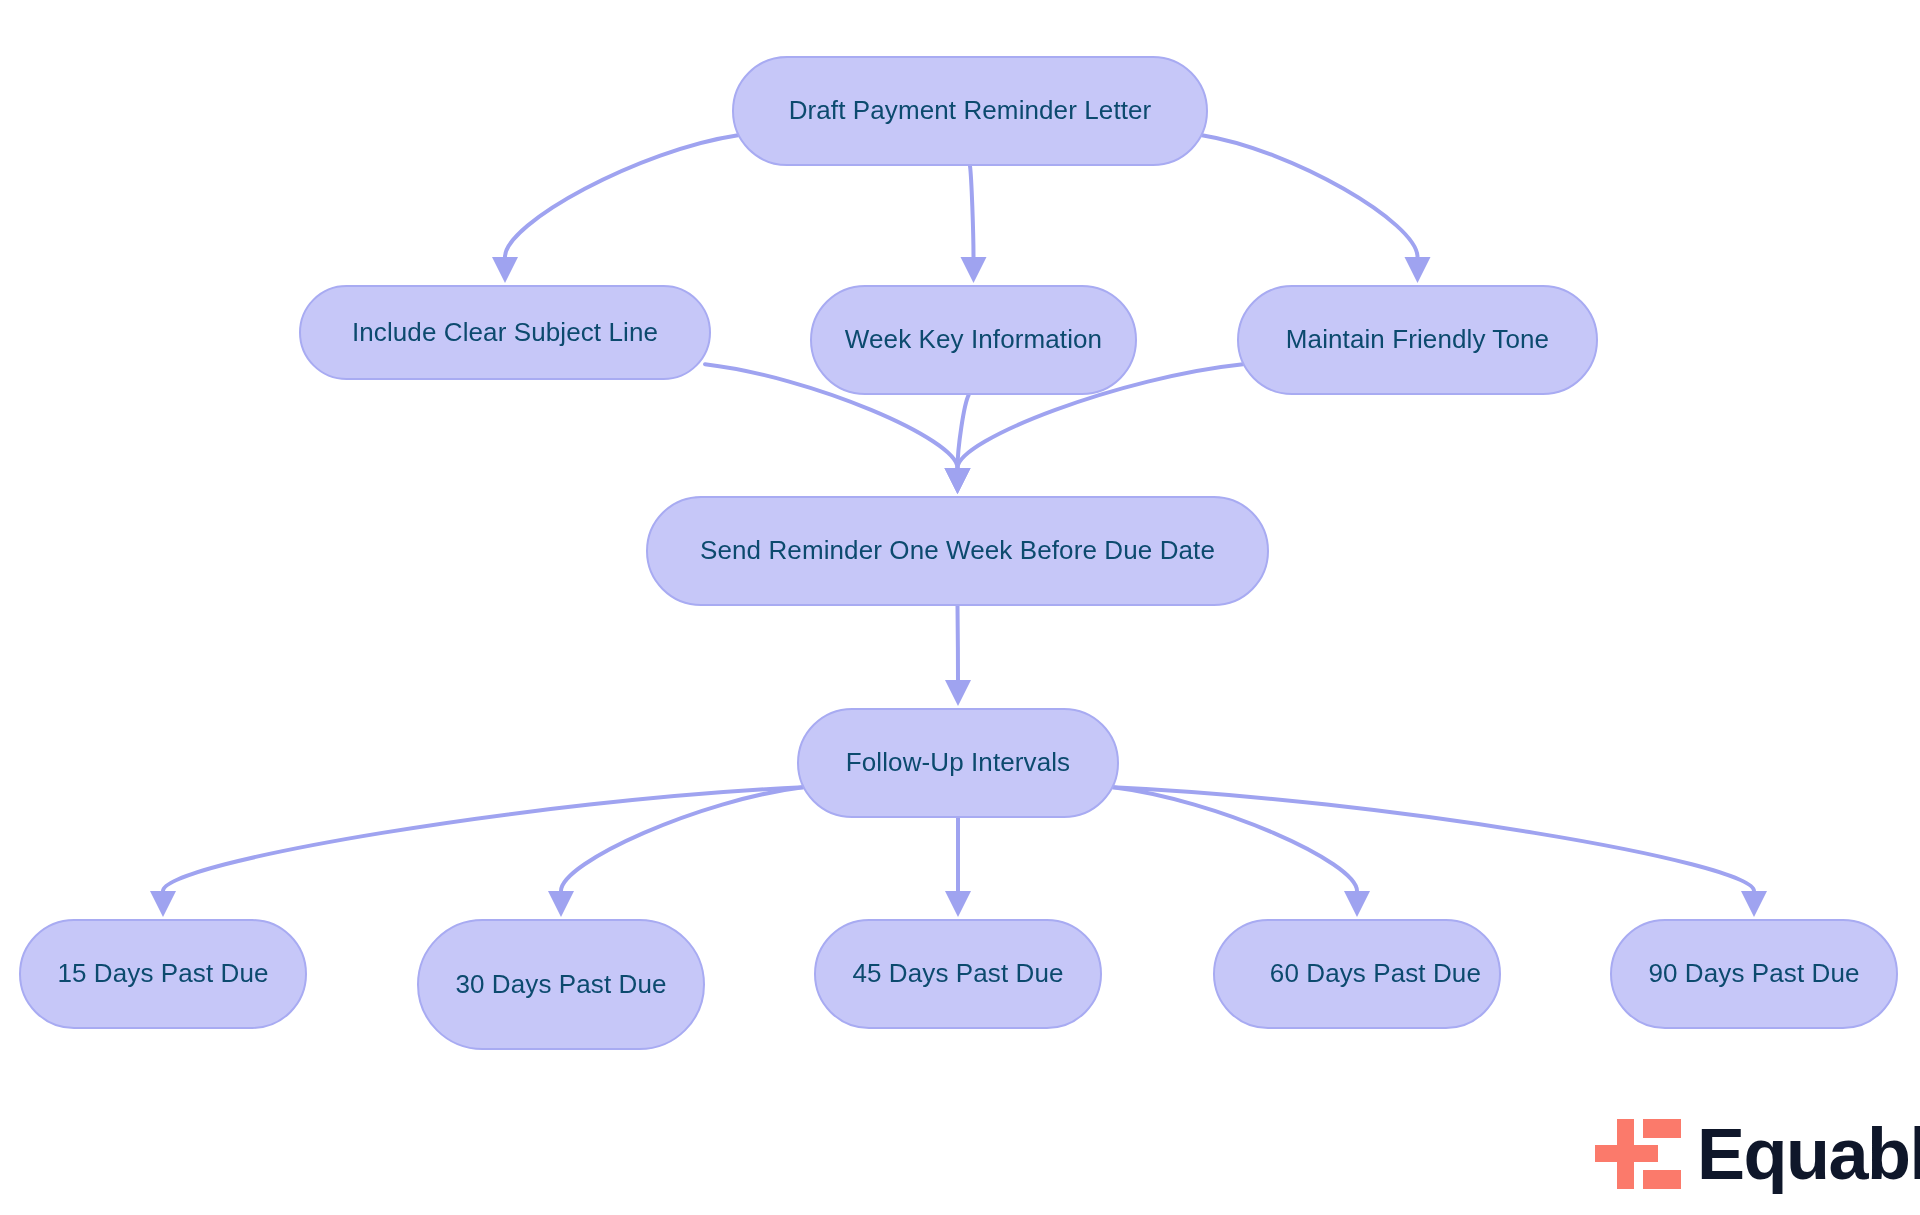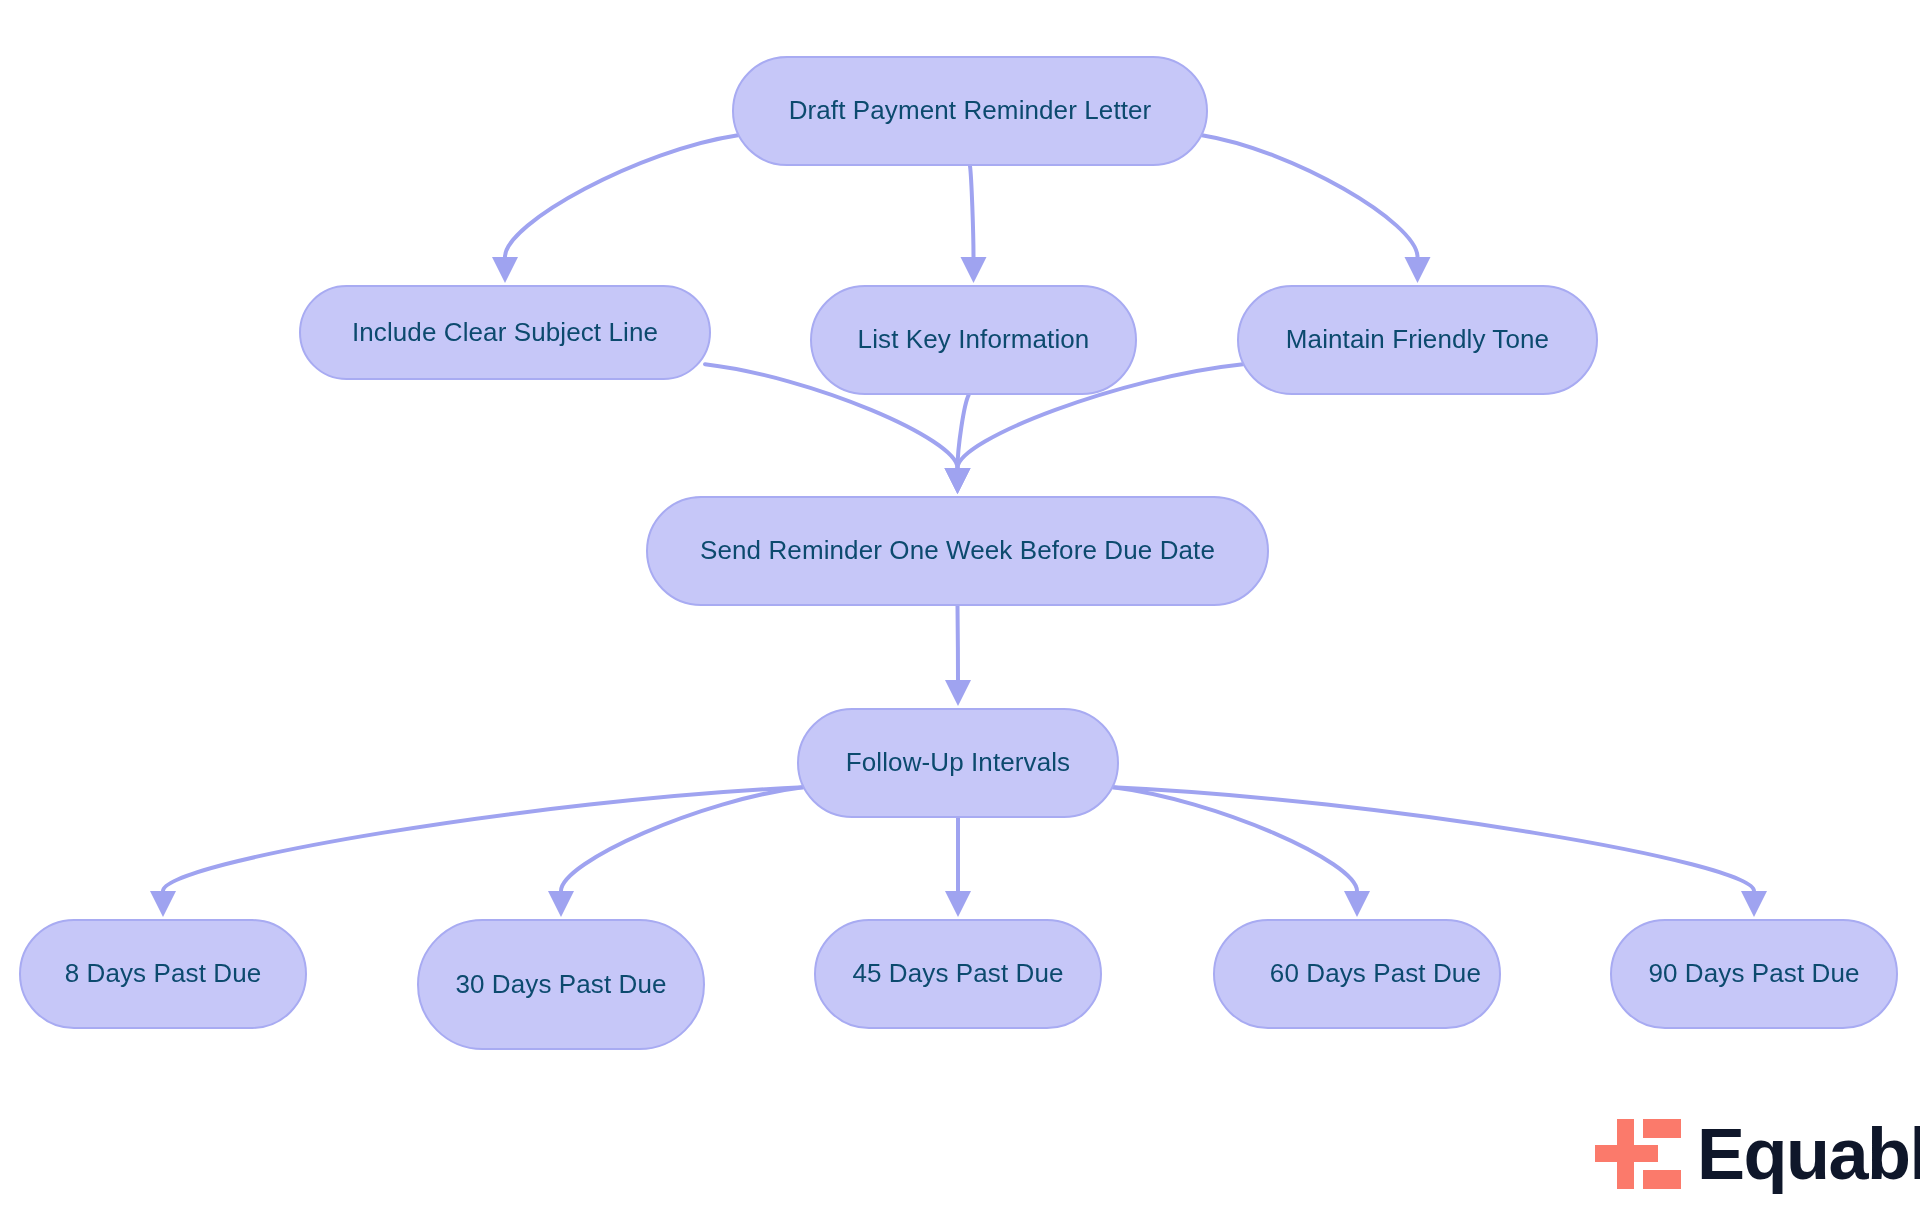--- a/index.html
+++ b/index.html
@@ -138,33 +138,33 @@
     </svg>
 
   <div id="node-layer">
       <div class="node" style="left: 732px; top: 56px; width: 476px; height: 110px;">
         <span>Draft Payment Reminder Letter</span>
       </div>
       <div class="node" style="left: 299px; top: 285px; width: 412px; height: 95px;">
         <span>Include Clear Subject Line</span>
       </div>
       <div class="node" style="left: 810px; top: 285px; width: 327px; height: 110px;">
-        <span>List Key Information</span>
+        <span>Week Key Information</span>
       </div>
       <div class="node" style="left: 1237px; top: 285px; width: 361px; height: 110px;">
         <span>Maintain Friendly Tone</span>
       </div>
       <div class="node" style="left: 646px; top: 496px; width: 623px; height: 110px;">
         <span>Send Reminder One Week Before Due Date</span>
       </div>
       <div class="node" style="left: 797px; top: 708px; width: 322px; height: 110px;">
         <span>Follow-Up Intervals</span>
       </div>
       <div class="node" style="left: 19px; top: 919px; width: 288px; height: 110px;">
-        <span>8 Days Past Due</span>
+        <span>15 Days Past Due</span>
       </div>
       <div class="node" style="left: 417px; top: 919px; width: 288px; height: 131px;">
         <span>30 Days Past Due</span>
       </div>
       <div class="node" style="left: 814px; top: 919px; width: 288px; height: 110px;">
         <span>45 Days Past Due</span>
       </div>
       <div class="node" style="left: 1213px; top: 919px; width: 288px; height: 110px; justify-content: flex-end;">
         <span>60 Days Past Due</span>
       </div>

